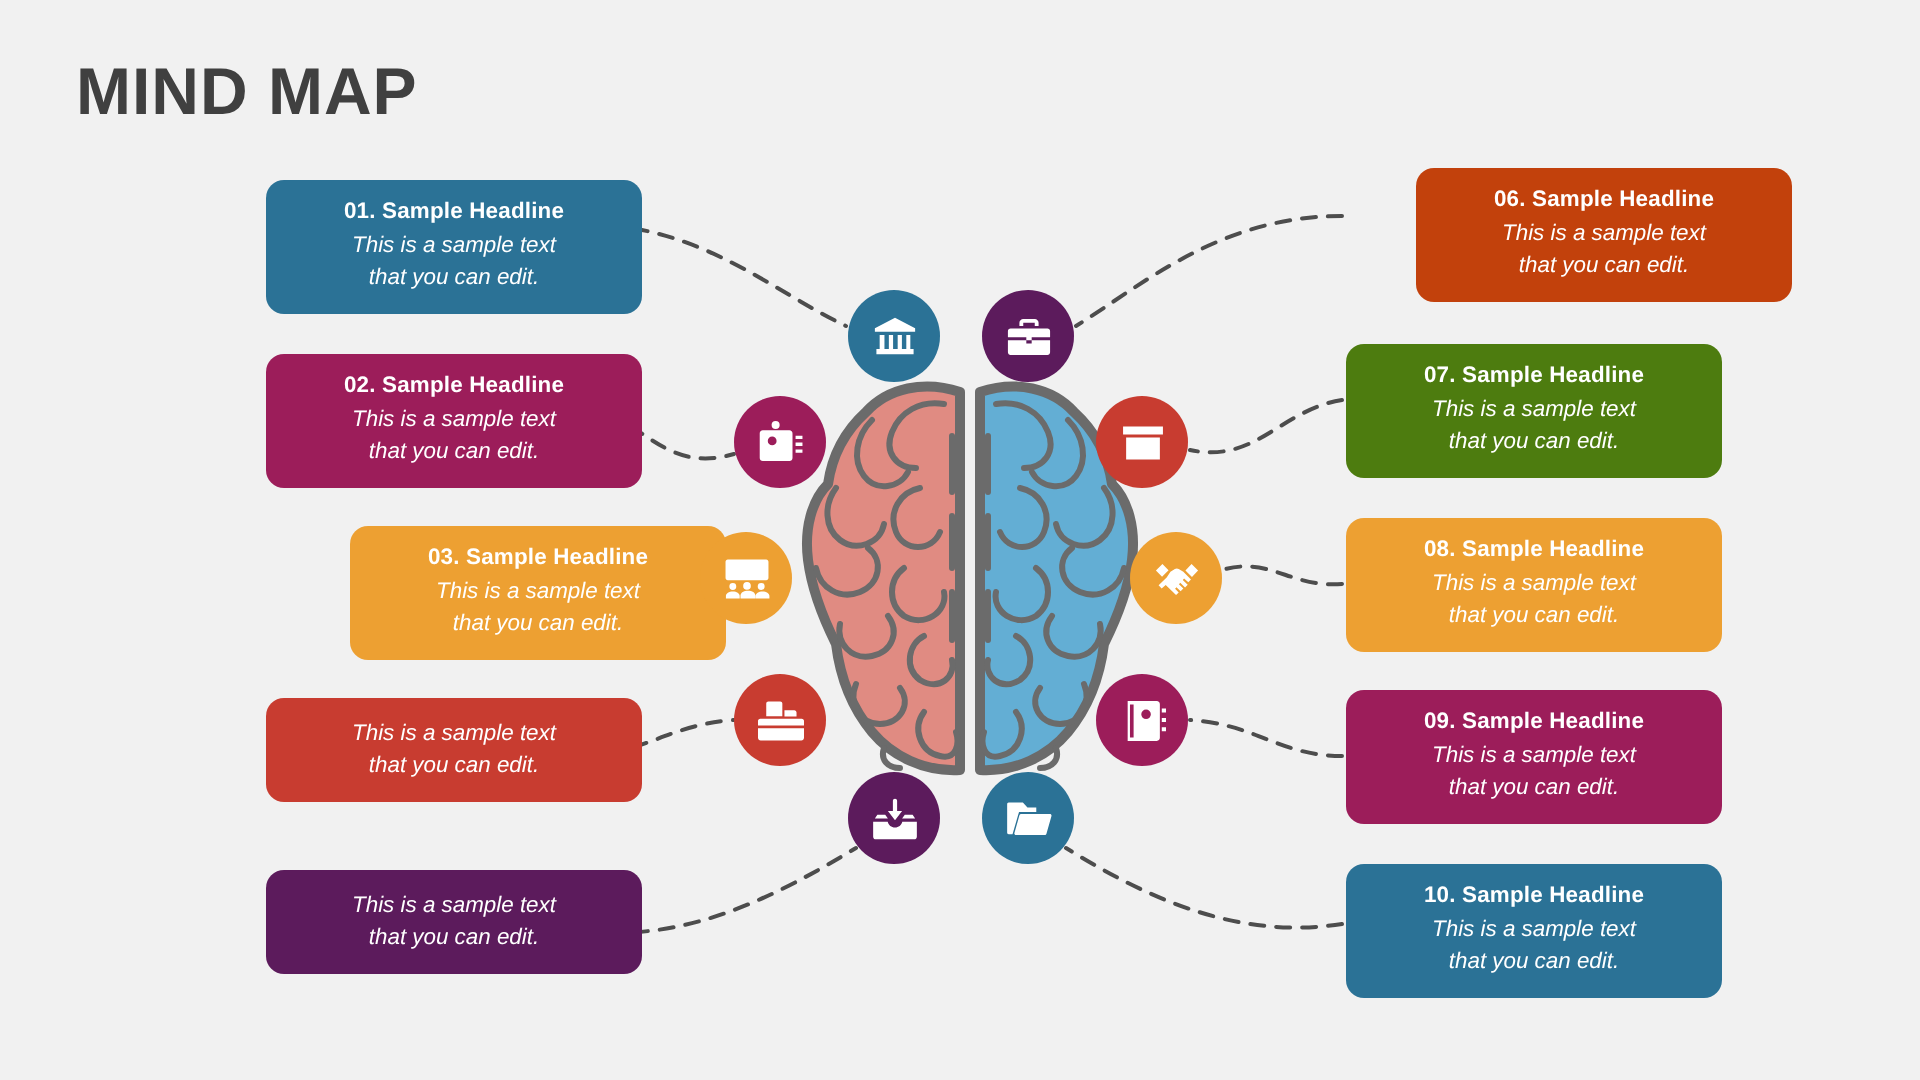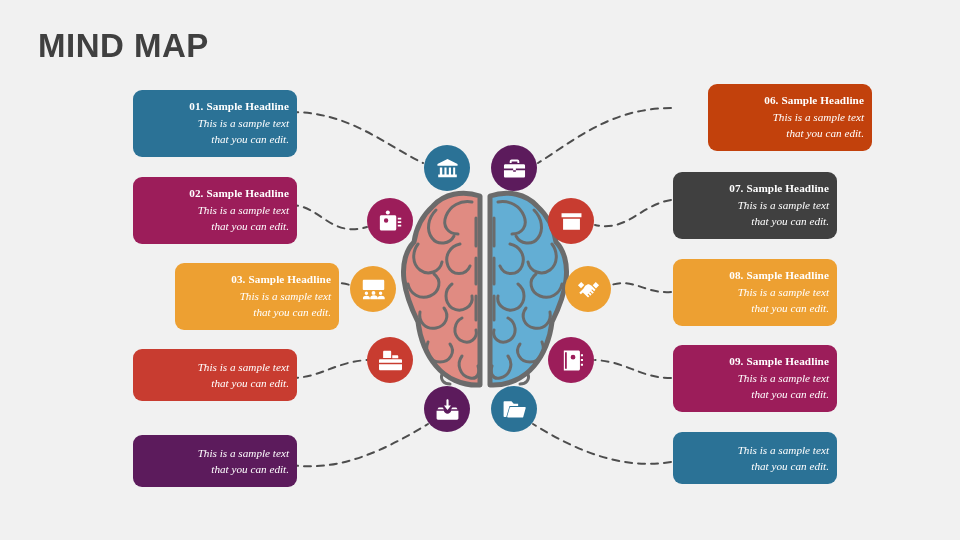--- a/index.html
+++ b/index.html
@@ -33,27 +33,26 @@
   .connectors {
     position: absolute;
     left: 0;
     top: 0;
     width: 960px;
     height: 540px;
     pointer-events: none;
   }
   .card {
     position: absolute;
-    width: 164px;
+    width: 188px;
     border-radius: 9px;
     box-sizing: border-box;
     padding: 9px 8px 10px 8px;
-    text-align: right;
+    text-align: center;
     color: #ffffff;
-    font-family: Liberation Serif, serif;
   }
   .card-title {
     font-size: 11.2px;
     font-weight: bold;
     line-height: 15px;
     letter-spacing: 0.1px;
     white-space: nowrap;
   }
   .card-body {
     font-size: 11.2px;
@@ -188,21 +187,21 @@
           <div>that you can edit.</div>
         </div>
       </div>
       <div class="card" style="left: 673px; top: 84px; background: #c2410c; margin-left: 35px;">
         <div class="card-title">06. Sample Headline</div>
         <div class="card-body">
           <div>This is a sample text</div>
           <div>that you can edit.</div>
         </div>
       </div>
-      <div class="card" style="left: 673px; top: 172px; background: #404040;">
+      <div class="card" style="left: 673px; top: 172px; background: #4d7c0f;">
         <div class="card-title">07. Sample Headline</div>
         <div class="card-body">
           <div>This is a sample text</div>
           <div>that you can edit.</div>
         </div>
       </div>
       <div class="card" style="left: 673px; top: 259px; background: rgb(237, 160, 50);">
         <div class="card-title">08. Sample Headline</div>
         <div class="card-body">
           <div>This is a sample text</div>
@@ -210,20 +209,21 @@
         </div>
       </div>
       <div class="card" style="left: 673px; top: 345px; background: rgb(156, 29, 90);">
         <div class="card-title">09. Sample Headline</div>
         <div class="card-body">
           <div>This is a sample text</div>
           <div>that you can edit.</div>
         </div>
       </div>
       <div class="card" style="left: 673px; top: 432px; background: rgb(43, 114, 150);">
+        <div class="card-title">10. Sample Headline</div>
         <div class="card-body">
           <div>This is a sample text</div>
           <div>that you can edit.</div>
         </div>
       </div>
     </div>
   <div id="icons-layer">
       <div class="icon-circle" style="left: 424px; top: 145px; background: rgb(43, 114, 150);">
         <span style="display: block; width: 23px; height: 23px;">
           <svg viewBox="0 0 24 24" fill="#fff">

